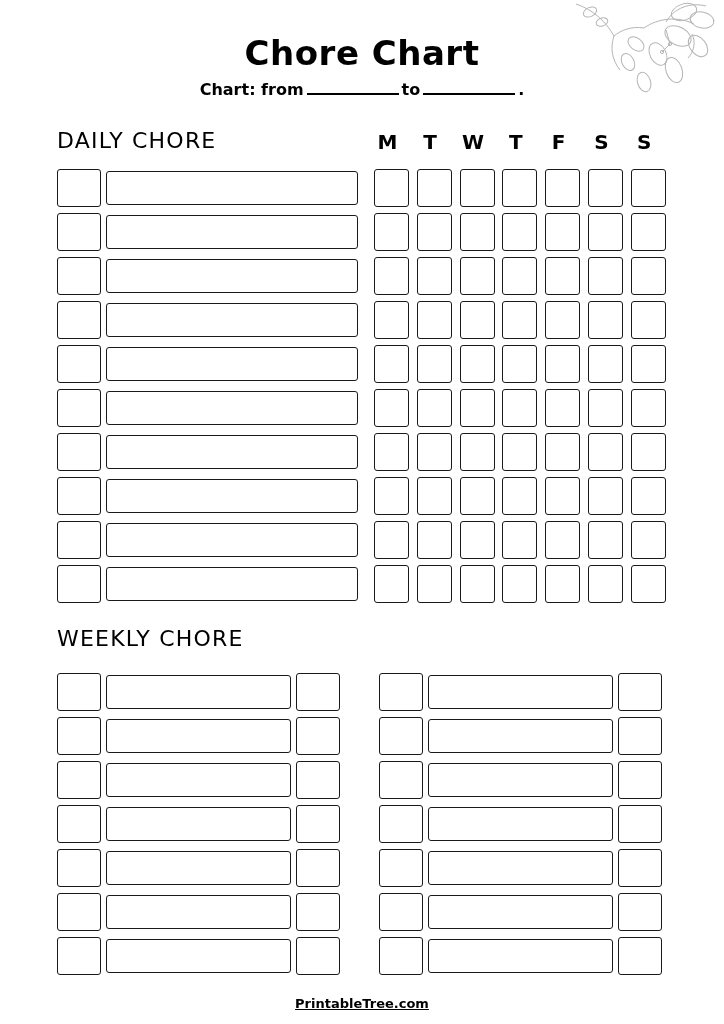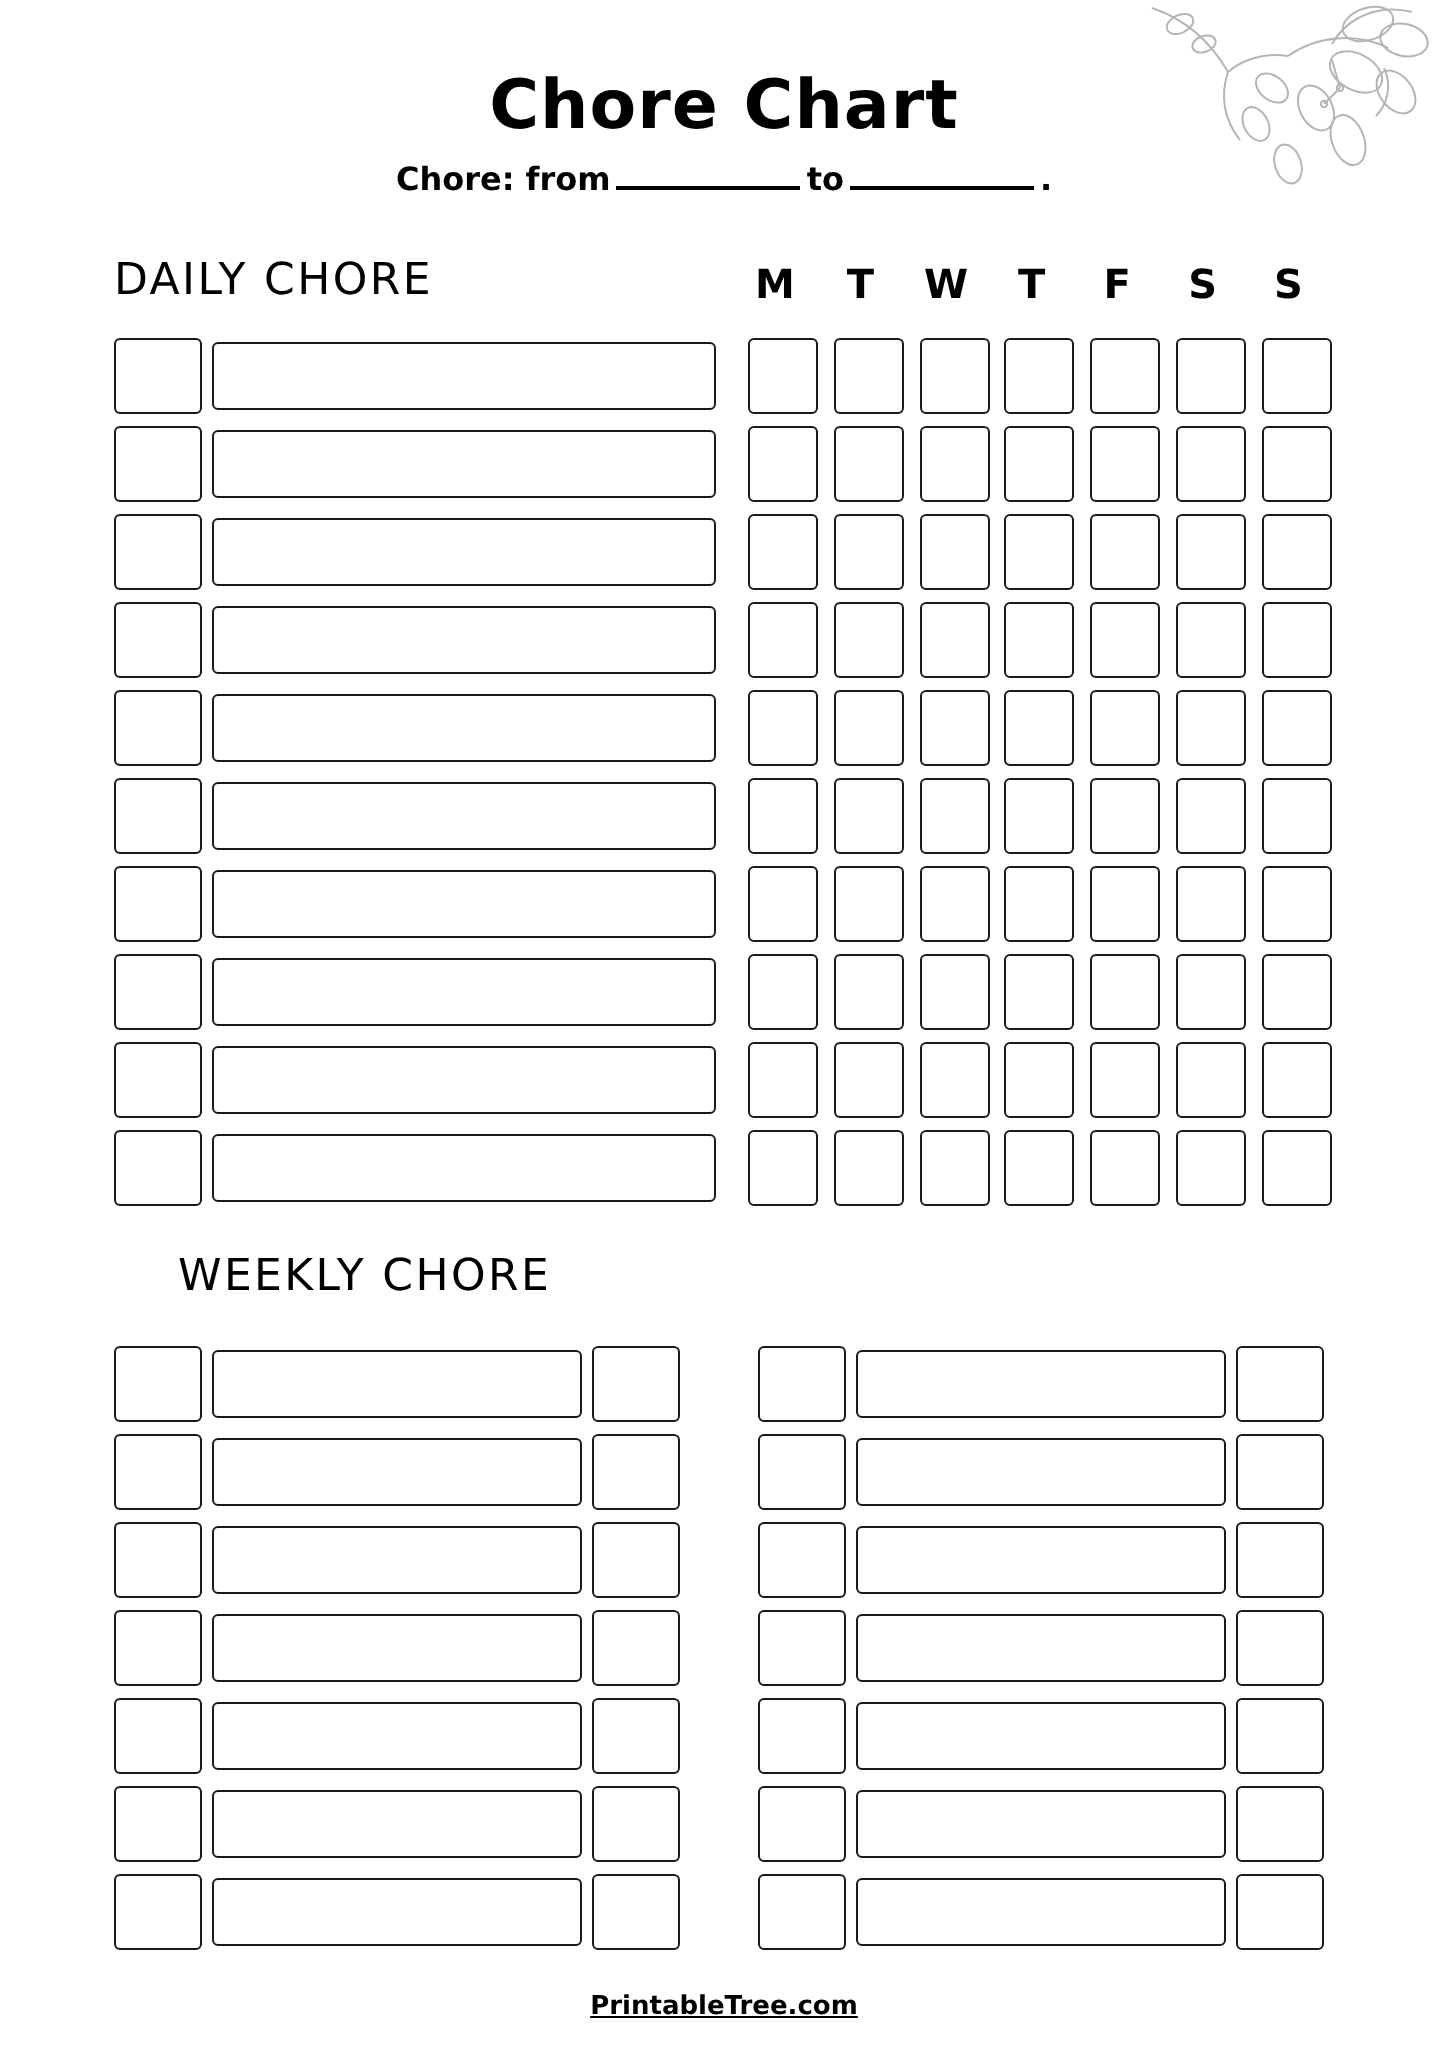--- a/index.html
+++ b/index.html
@@ -64,21 +64,21 @@
   }
 
   
   .section-heading {
     position: absolute;
     font-size: 22px;
     font-weight: normal;
     letter-spacing: 1.2px;
   }
   #daily-heading { top: 128px; left: 57px; }
-  #weekly-heading { top: 626px; left: 57px; margin-left: 32px; }
+  #weekly-heading { top: 626px; left: 57px; }
 
   
   .day-letters {
     position: absolute;
     top: 130px;
     left: 366px;
     width: 300px;
     display: flex;
   }
   .day-letters .day {
@@ -195,21 +195,21 @@
       <path d="M100 30 L104 44 M104 44 L96 52"></path>
       <circle cx="104" cy="44" r="1.6"></circle>
       <circle cx="96" cy="52" r="1.6"></circle>
       <path d="M126 34 C130 42, 128 52, 122 58"></path>
     </svg>
   </div>
 
   <div class="title">Chore Chart</div>
 
   <div class="datestrip">
-    <span>Chore: from</span><span class="blank"></span><span>to</span><span class="blank"></span><span>.</span>
+    <span>Chart: from</span><span class="blank"></span><span>to</span><span class="blank"></span><span>.</span>
   </div>
 
   <div class="section-heading" id="daily-heading">DAILY CHORE</div>
 
   <div class="day-letters">
     <div class="day">M</div>
     <div class="day">T</div>
     <div class="day">W</div>
     <div class="day">T</div>
     <div class="day">F</div>

